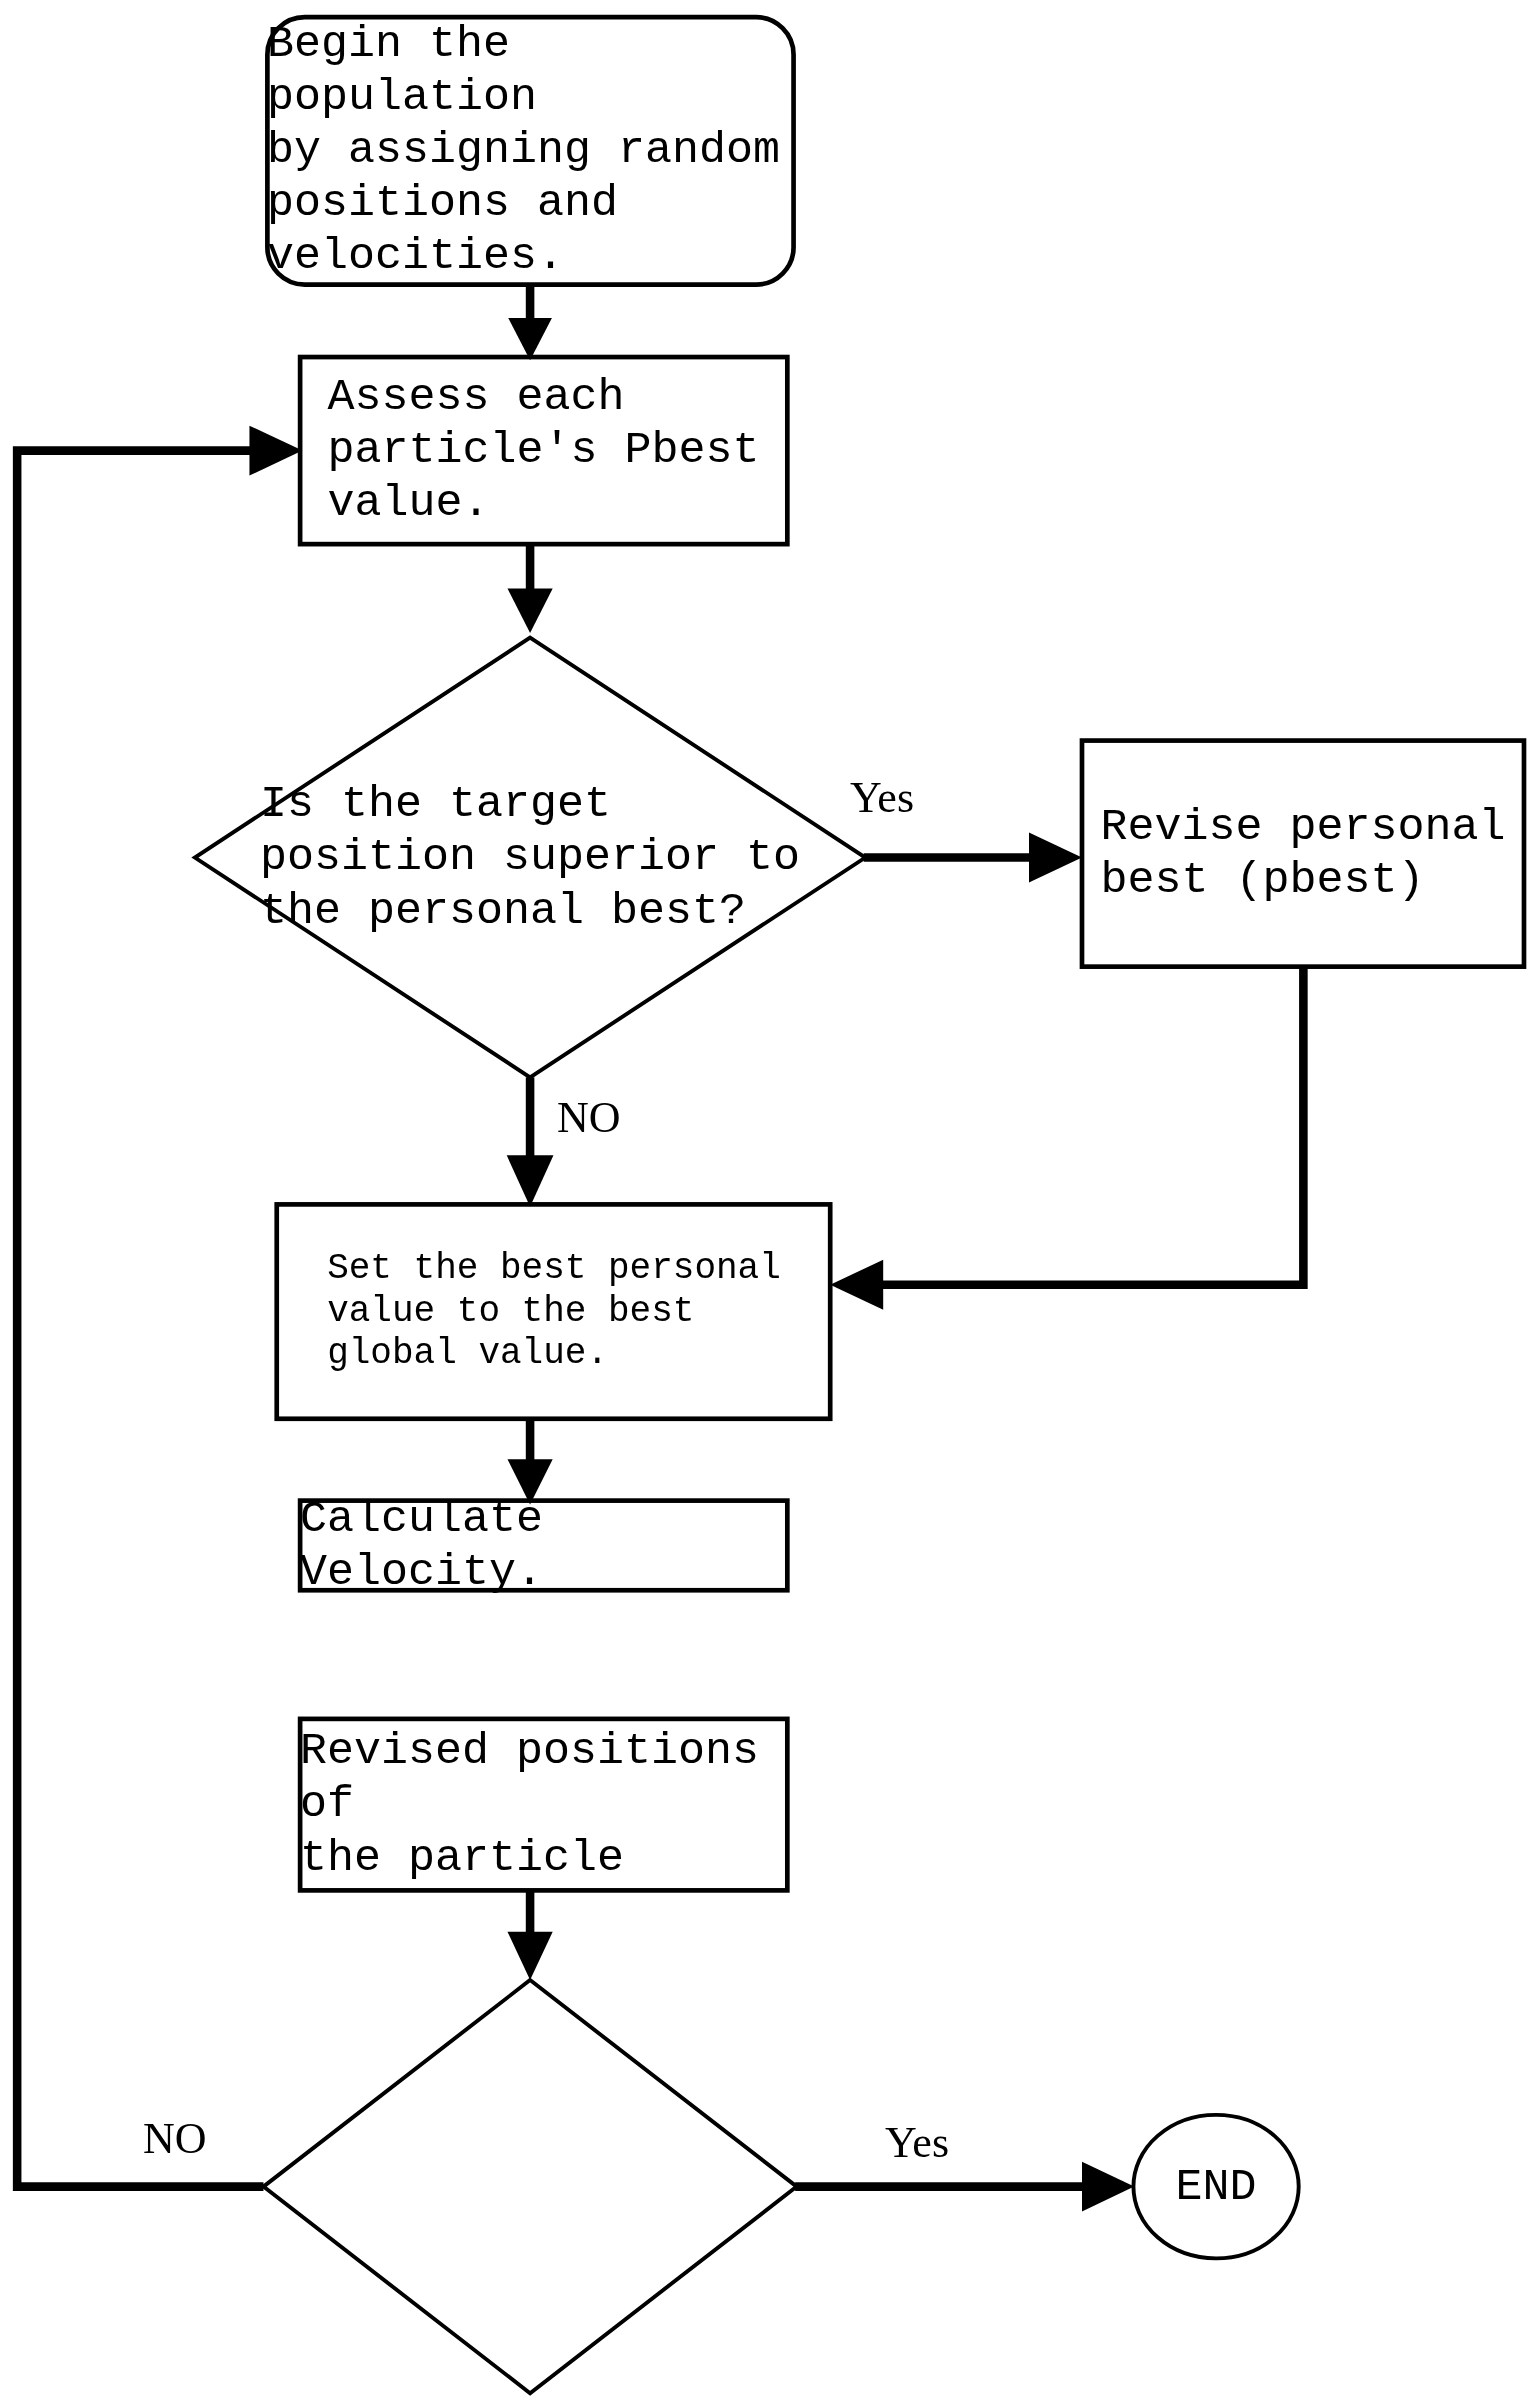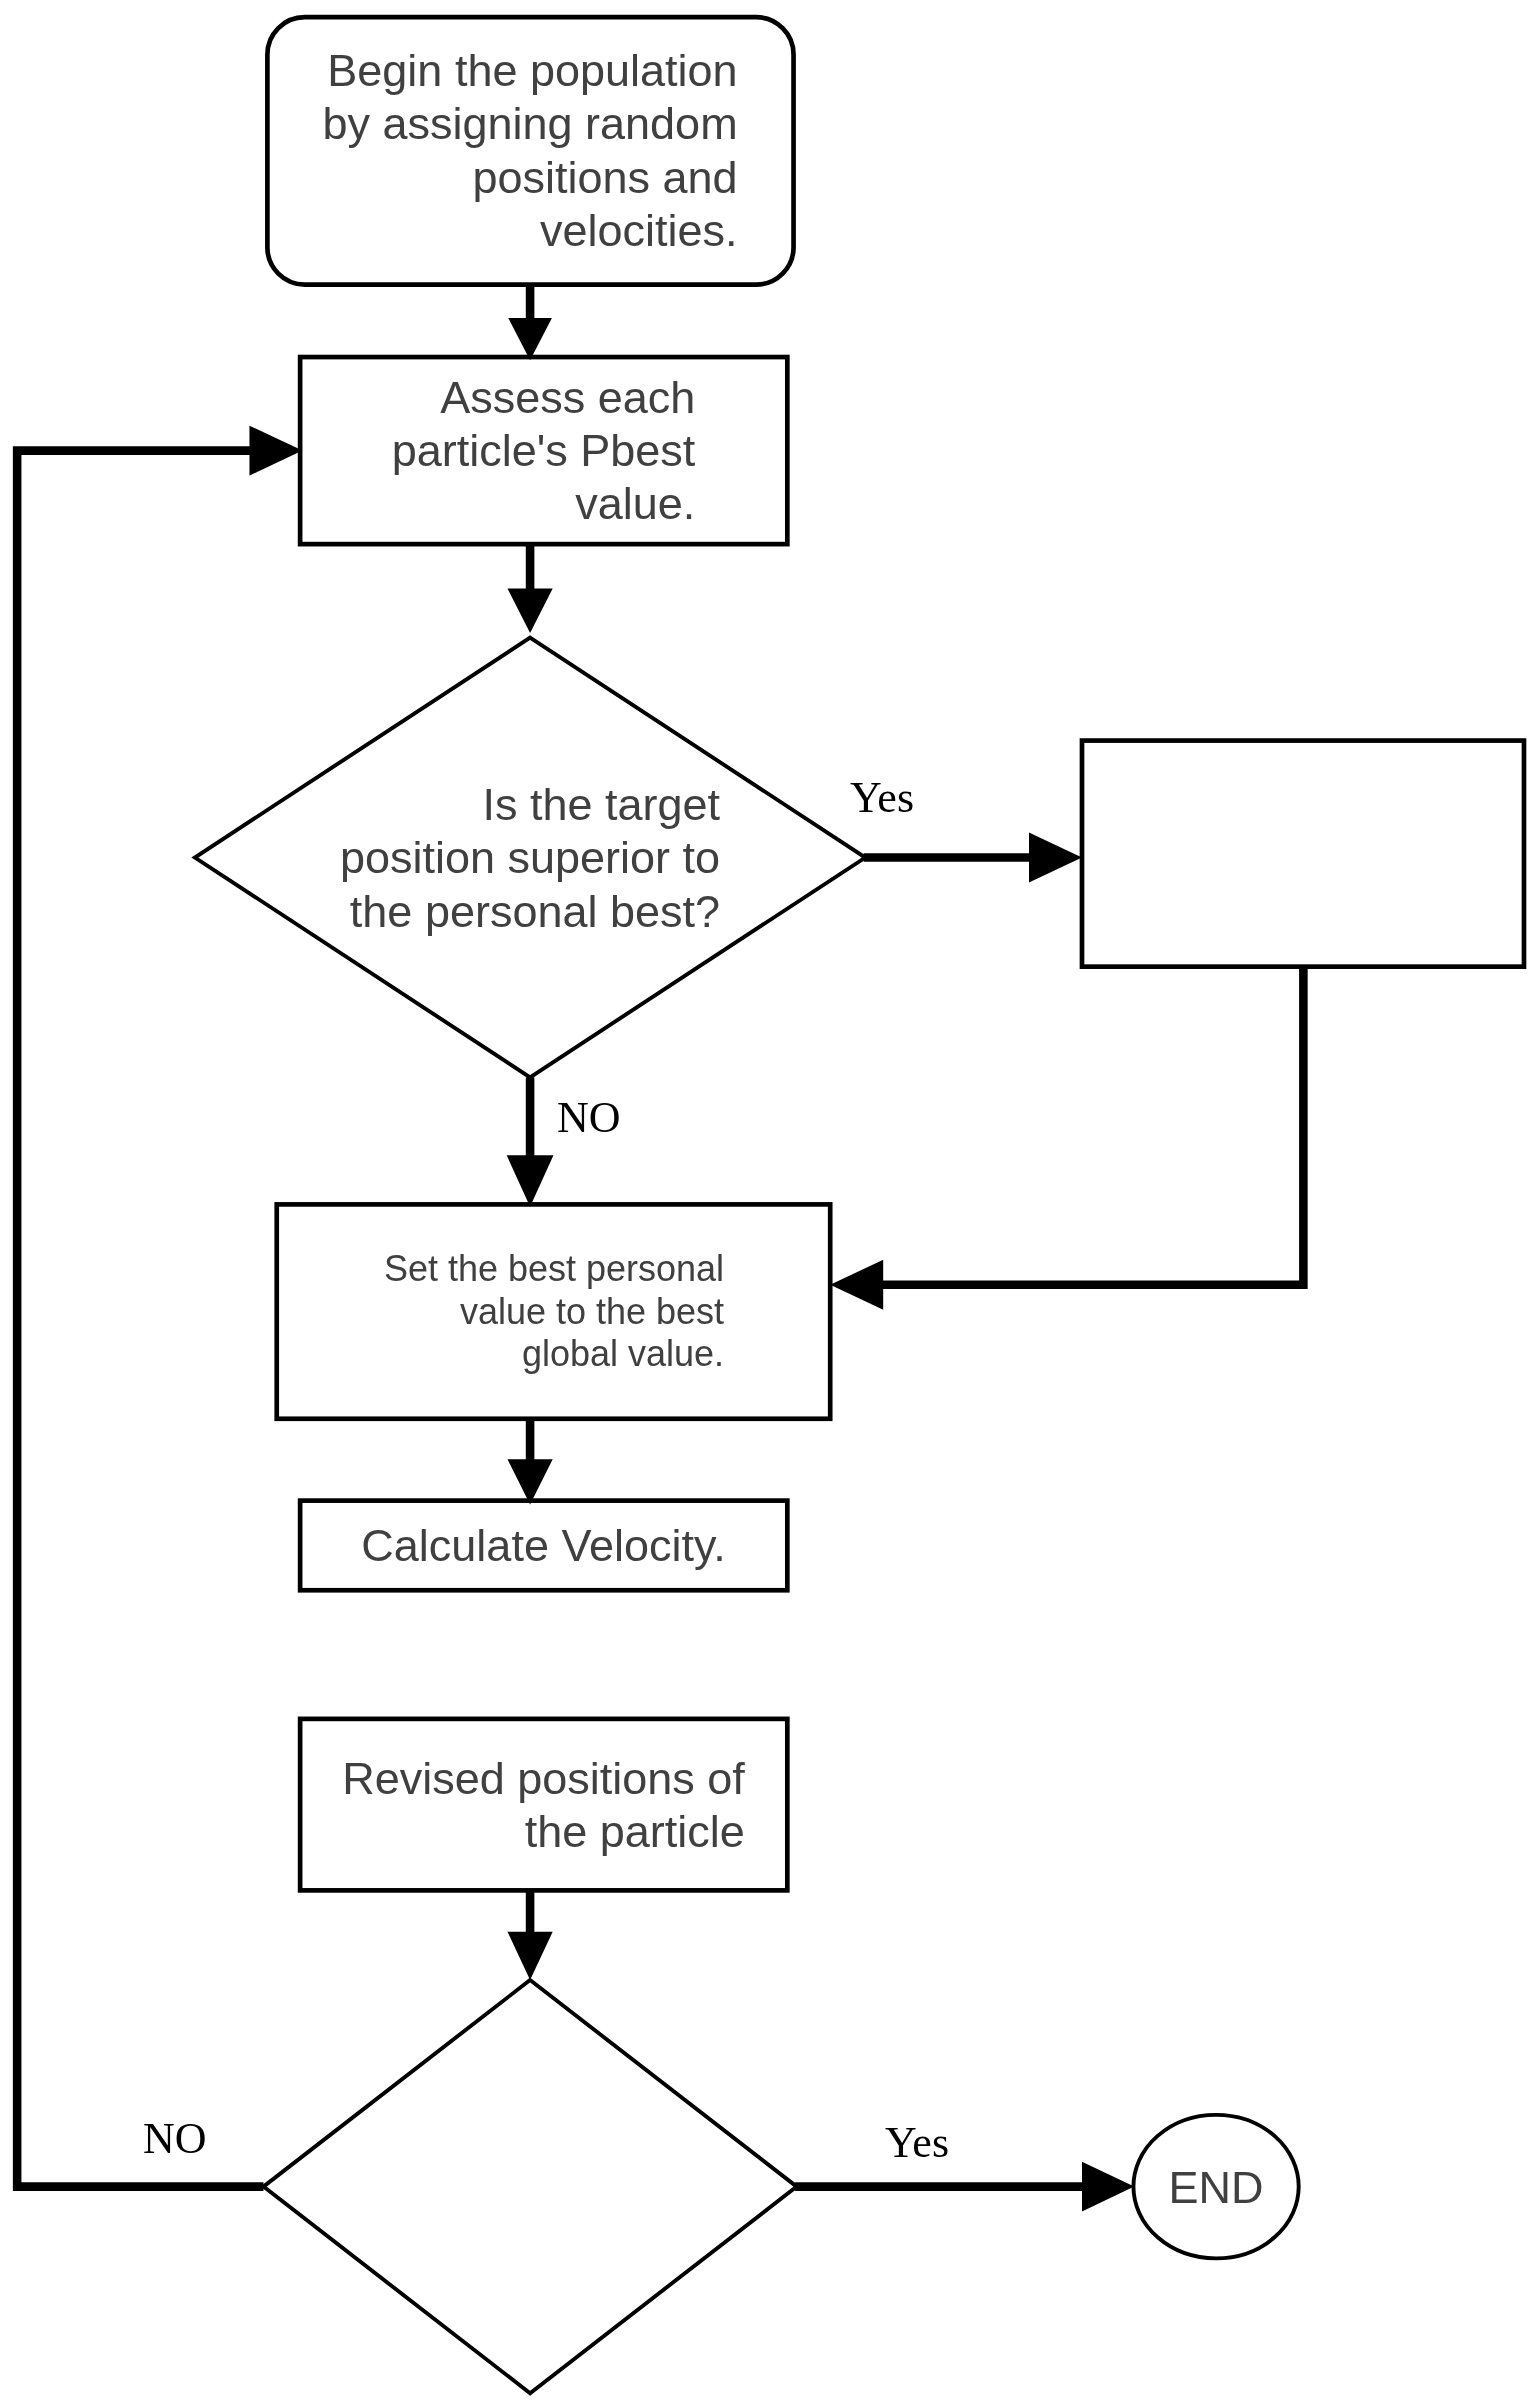--- a/index.html
+++ b/index.html
@@ -45,23 +45,23 @@
   }
   .arrowhead {
     fill: #000000;
     stroke: none;
   }
   .node-text {
     position: absolute;
     display: flex;
     align-items: center;
     justify-content: center;
-    text-align: right;
-    color: #404040;
-    font-family: Liberation Sans, sans-serif;
+    text-align: left;
+    color: #000000;
+    font-family: Liberation Mono, monospace;
     line-height: 1.18;
     white-space: pre-line;
     pointer-events: none;
   }
   .edge-label {
     position: absolute;
     color: #000000;
     font-family: "Liberation Serif", "DejaVu Serif", serif;
     white-space: nowrap;
   }
@@ -158,20 +158,22 @@
 velocities.</div>
 
   <div class="node-text t-assess">Assess each
 particle's Pbest
 value.</div>
 
   <div class="node-text t-dec1">Is the target
 position superior to
 the personal best?</div>
 
+  <div class="node-text t-revise">Revise personal
+best (pbest)</div>
 
   <div class="node-text t-setbest">Set the best personal
 value to the best
 global value.</div>
 
   <div class="node-text t-calcvel">Calculate Velocity.</div>
 
   <div class="node-text t-revloc">Revised positions of
 the particle</div>
 

